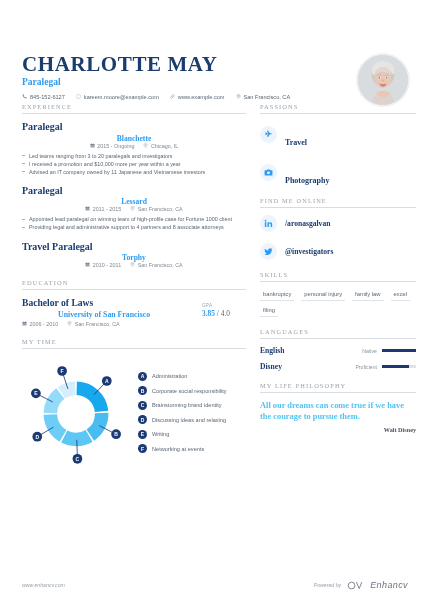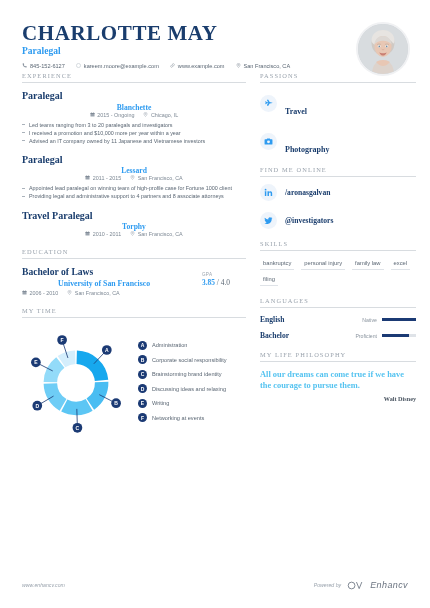--- a/index.html
+++ b/index.html
@@ -9,21 +9,21 @@
     font-family: "Liberation Sans", sans-serif;
   }
   .page {
     position: relative;
     width: 430px; height: 608px;
     background: #ffffff;
     overflow: hidden;
   }
 
   
-  .header { padding: 22px 22px 0 22px; position: relative; height: 64px; }
+  .header { padding: 22px 22px 0 22px; position: relative; height: 64px; margin-top: 31px; }
   .name {
     font-family: "Liberation Serif", serif;
     font-size: 21px; font-weight: bold;
     color: #1a3d6d; letter-spacing: 0.6px;
     line-height: 1.05;
   }
   .role {
     font-family: "Liberation Serif", serif;
     font-size: 9.5px; font-weight: bold;
     color: #2e9bf0; margin-top: 2px;
@@ -545,21 +545,21 @@
         <div class="sec-title">LANGUAGES</div>
         <div id="languages-root">
             <div class="lang">
               <div class="lang-name">English</div>
               <div class="lang-level">Native</div>
               <div class="lang-bar">
                 <div class="lang-fill" style="width: 100%;"></div>
               </div>
             </div>
             <div class="lang">
-              <div class="lang-name">Bachelor</div>
+              <div class="lang-name">Disney</div>
               <div class="lang-level">Proficient</div>
               <div class="lang-bar">
                 <div class="lang-fill" style="width: 80%;"></div>
               </div>
             </div>
           </div>
       </div>
 
       <div class="section">
         <div class="sec-title">MY LIFE PHILOSOPHY</div>

